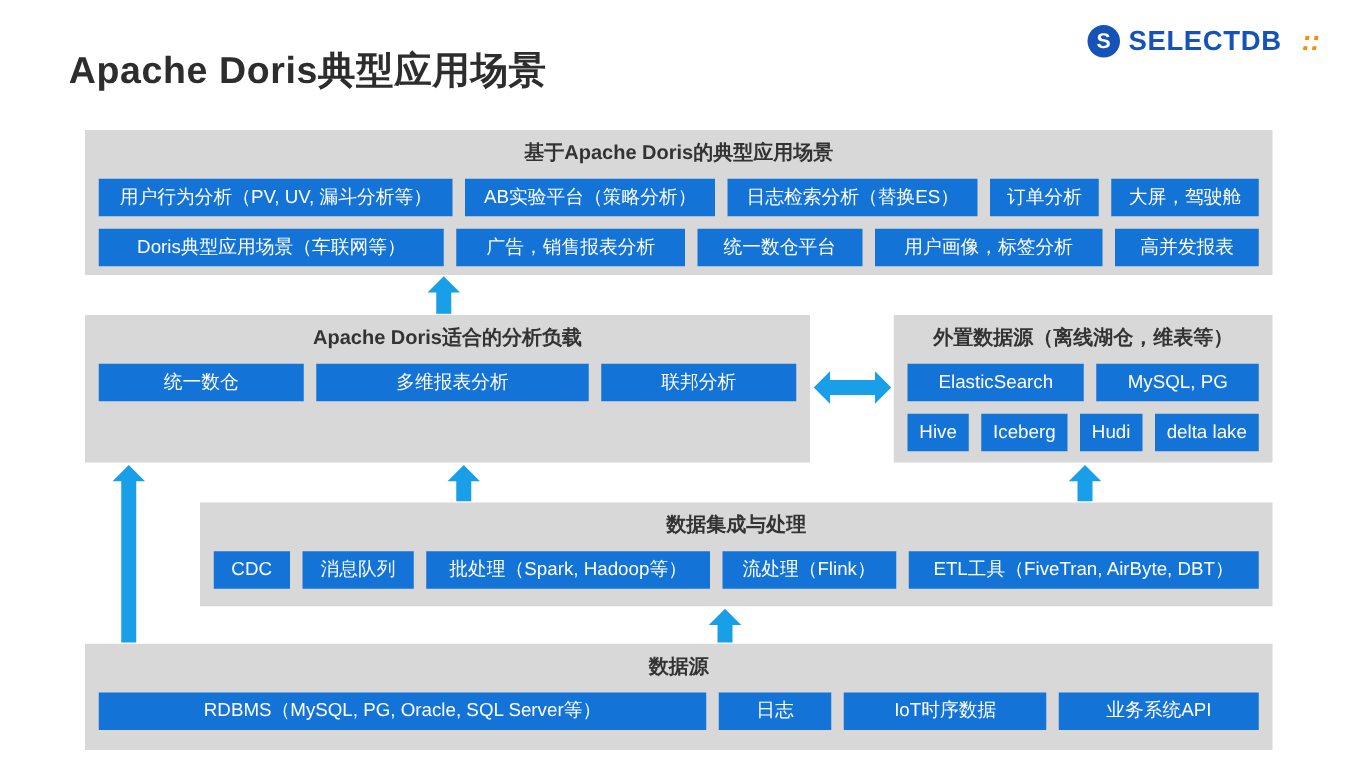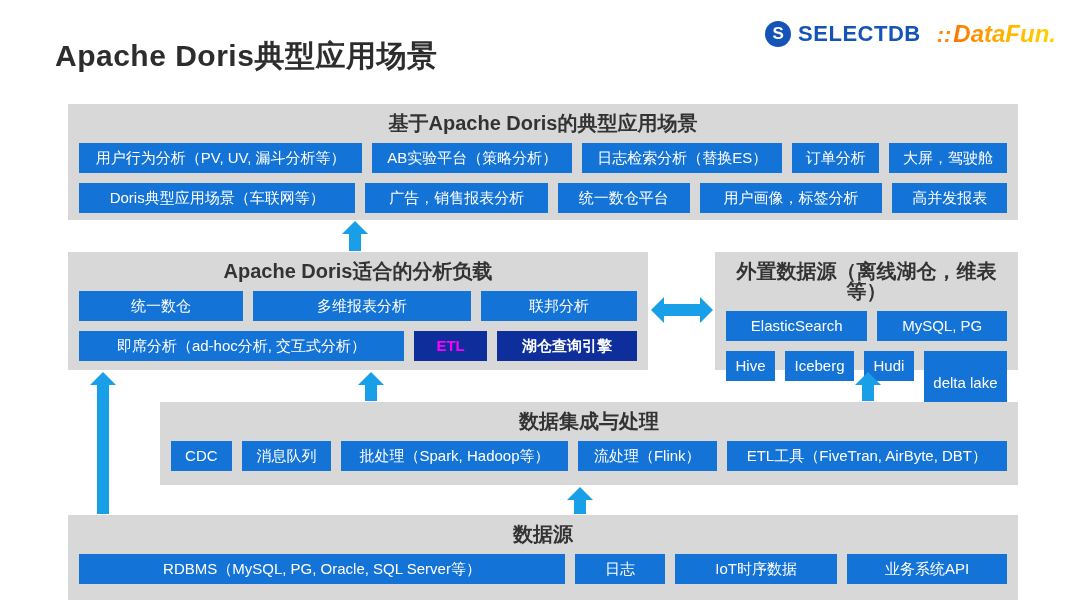--- a/index.html
+++ b/index.html
@@ -23,21 +23,21 @@
   .selectdb-text{font-size:22px;font-weight:bold;color:var(--selectdb-blue);letter-spacing:0.5px;}
   .datafun{display:flex;align-items:baseline;gap:2px;}
   .datafun-mark{font-size:22px;font-weight:bold;font-style:italic;color:#ff8a00;}
   .datafun-text{font-size:24px;font-weight:bold;font-style:italic;
     background:linear-gradient(90deg,#ff7300,#ffb400,#ffd400);
     -webkit-background-clip:text;background-clip:text;color:transparent;-webkit-text-fill-color:transparent;}
 
   
   .panel{position:absolute;background:var(--panel-gray);box-sizing:border-box;
          display:flex;flex-direction:column;gap:10px;padding:9px 11px;}
-  .panel-header{text-align:center;font-weight:bold;font-size:20px;color:#333;line-height:20px;}
+  .panel-header{text-align:center;font-weight:bold;font-size:16px;color:#333;line-height:20px;}
   .pill-row{display:flex;gap:10px;}
   .pill{background:var(--pill-blue);color:#fff;font-size:15px;height:30px;line-height:30px;
         text-align:center;padding:0 12px;flex:1 1 auto;white-space:nowrap;overflow:hidden;}
   .pill.dark{background:var(--dark-navy);}
   .pill.etl{color:var(--etl-magenta);font-weight:bold;}
   .pill.boldtext{font-weight:bold;}
 
   #panel-scenarios{left:68px;top:104px;width:950px;height:116px;}
   #panel-workloads{left:68px;top:252px;width:580px;height:118px;}
   #panel-external{left:715px;top:252px;width:303px;height:118px;}
@@ -73,21 +73,20 @@
 
   <div class="page-title">Apache Doris典型应用场景</div>
 
   <div class="logos">
     <div class="selectdb">
       <div class="selectdb-icon">S</div>
       <div class="selectdb-text">SELECTDB</div>
     </div>
     <div class="datafun">
       <span class="datafun-mark">::</span>
-      <span class="datafun-text">DataFun.</span>
     </div>
   </div>
 
   <div class="panel" id="panel-scenarios">
     <div class="panel-header">基于Apache Doris的典型应用场景</div>
     <div class="pill-row">
       <div class="pill" style="flex-grow:2.4">用户行为分析（PV, UV, 漏斗分析等）</div>
       <div class="pill" style="flex-grow:1.5">AB实验平台（策略分析）</div>
       <div class="pill" style="flex-grow:1.5">日志检索分析（替换ES）</div>
       <div class="pill" style="flex-grow:0.7">订单分析</div>
@@ -102,38 +101,33 @@
     </div>
   </div>
 
   <div class="panel" id="panel-workloads">
     <div class="panel-header">Apache Doris适合的分析负载</div>
     <div class="pill-row">
       <div class="pill" style="flex-grow:1">统一数仓</div>
       <div class="pill" style="flex-grow:1.3">多维报表分析</div>
       <div class="pill" style="flex-grow:0.9">联邦分析</div>
     </div>
-    <div class="pill-row">
-      <div class="pill" style="flex-grow:2">即席分析（ad-hoc分析, 交互式分析）</div>
-      <div class="pill dark etl" style="flex-grow:0.8">ETL</div>
-      <div class="pill dark boldtext" style="flex-grow:1">湖仓查询引擎</div>
-    </div>
   </div>
 
   <div class="panel" id="panel-external">
     <div class="panel-header">外置数据源（离线湖仓，维表等）</div>
     <div class="pill-row">
       <div class="pill">ElasticSearch</div>
       <div class="pill">MySQL, PG</div>
     </div>
     <div class="pill-row">
       <div class="pill" style="padding:0 6px">Hive</div>
       <div class="pill" style="padding:0 6px">Iceberg</div>
       <div class="pill" style="padding:0 6px">Hudi</div>
-      <div class="pill" style="padding:17px 6px">delta lake</div>
+      <div class="pill" style="padding:0 6px">delta lake</div>
     </div>
   </div>
 
   <div class="panel" id="panel-integration">
     <div class="panel-header">数据集成与处理</div>
     <div class="pill-row">
       <div class="pill" style="flex-grow:0.6">CDC</div>
       <div class="pill" style="flex-grow:0.8">消息队列</div>
       <div class="pill" style="flex-grow:1.8">批处理（Spark, Hadoop等）</div>
       <div class="pill" style="flex-grow:1.2">流处理（Flink）</div>

